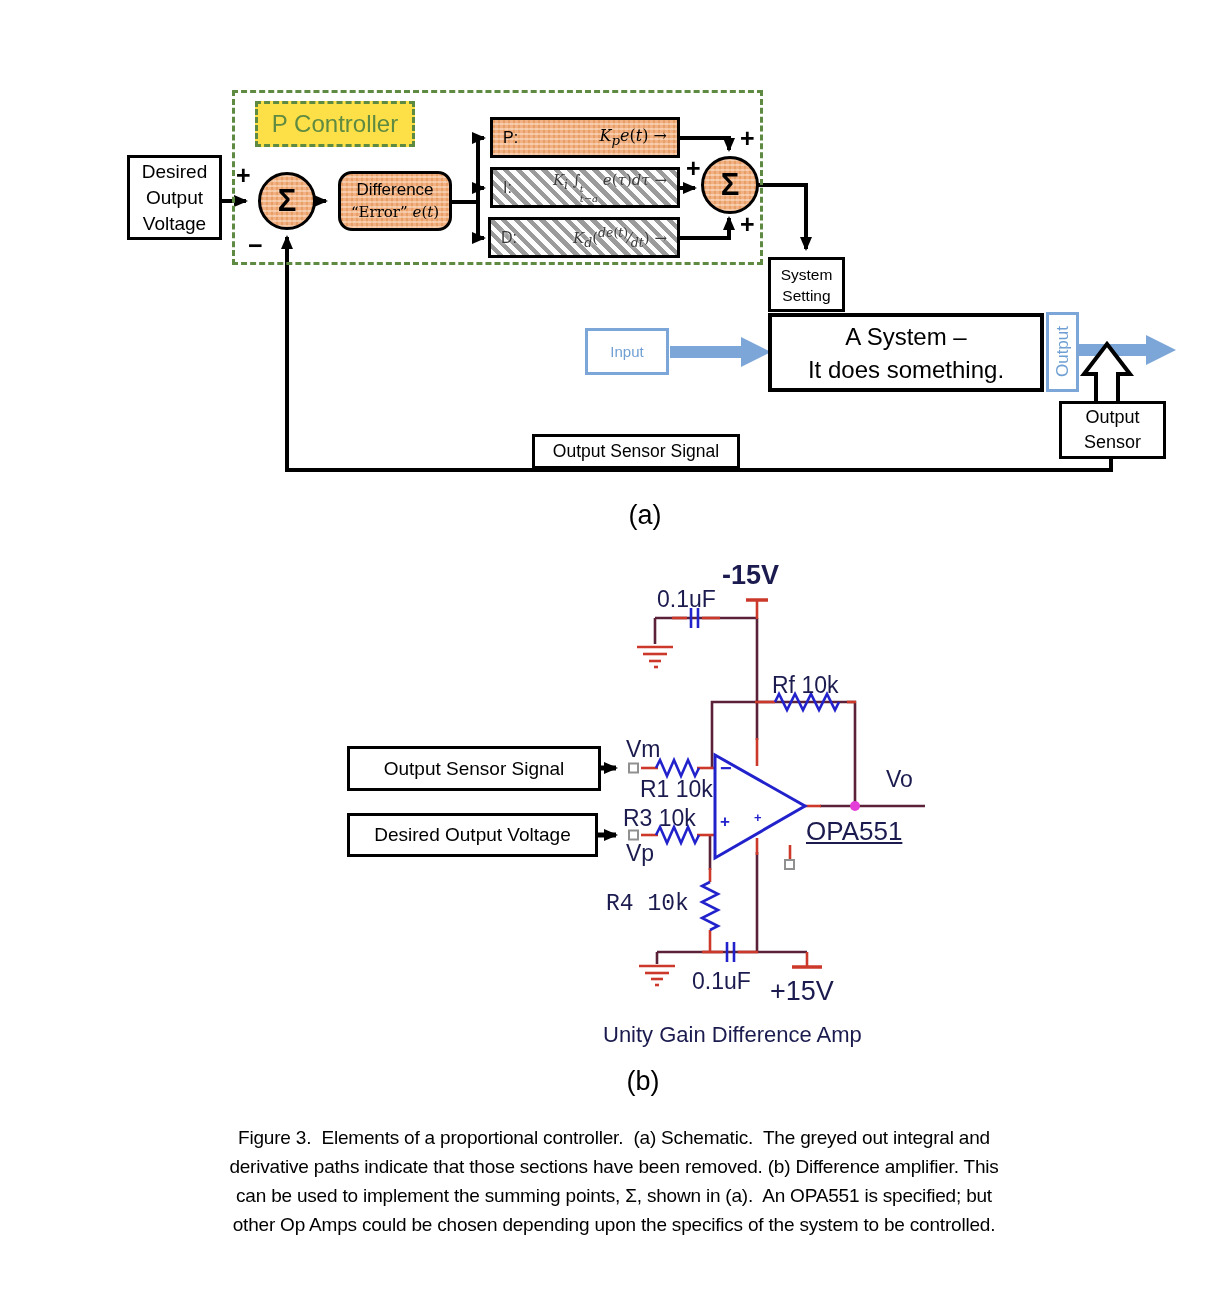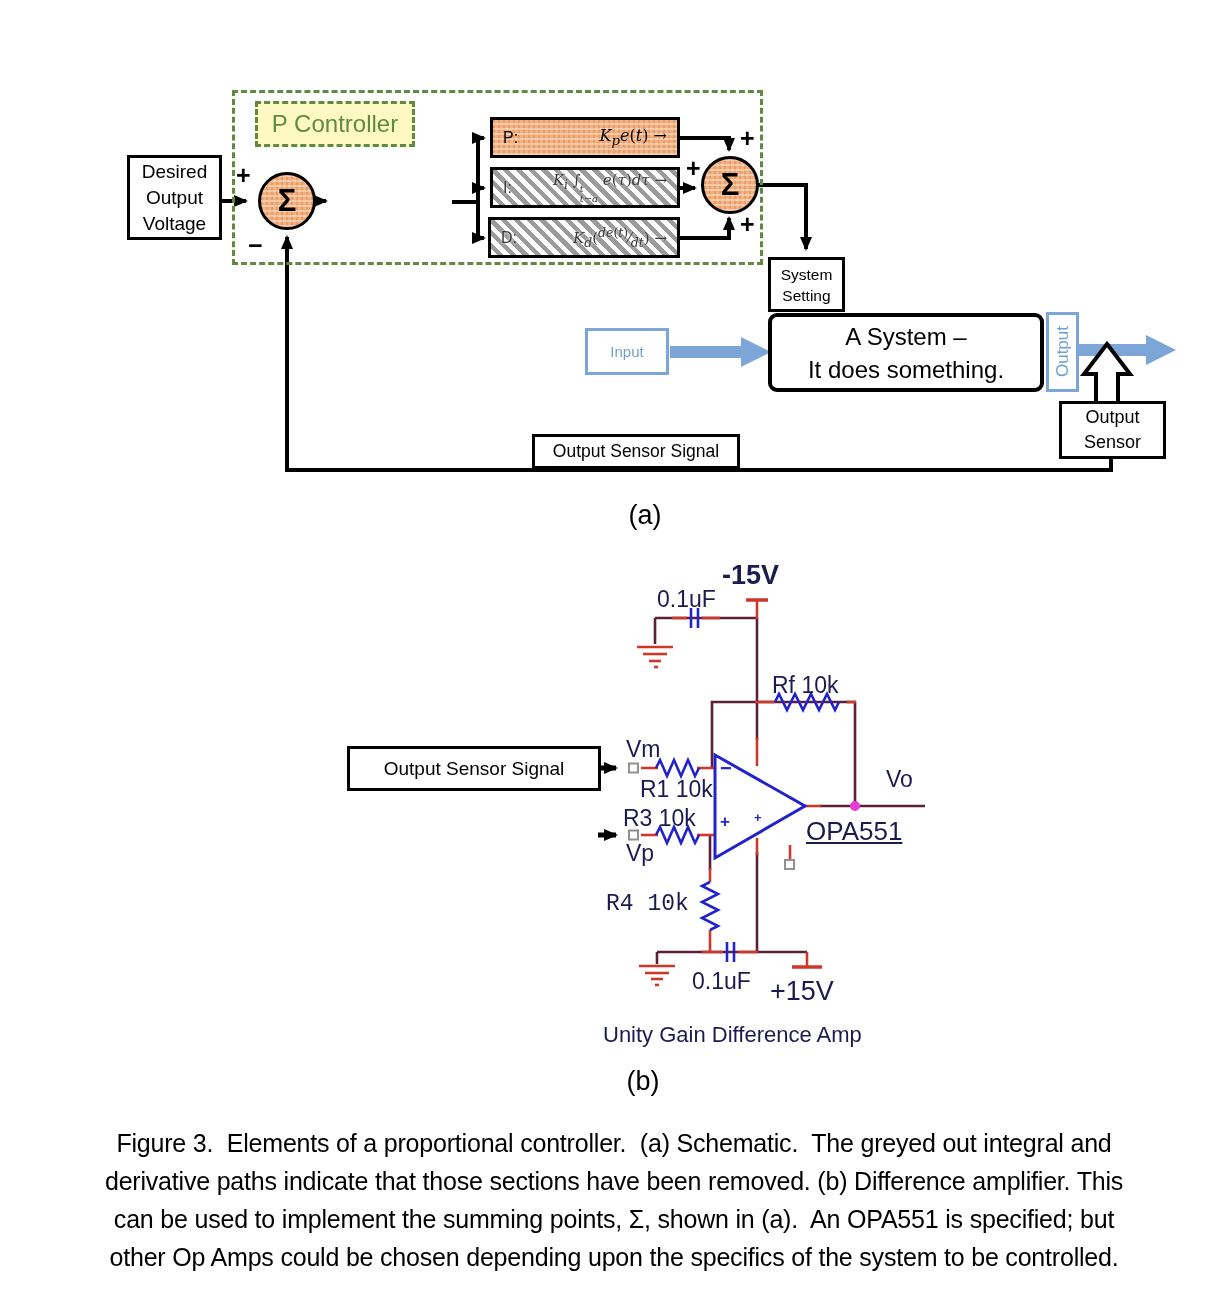--- a/index.html
+++ b/index.html
@@ -20,21 +20,21 @@
   .pidrow{flex-direction:row;justify-content:space-between;padding:0 10px;}
   .formula{font-family:"DejaVu Serif",serif;font-size:16px;white-space:nowrap;text-align:right;}
   .formula i{font-family:"DejaVu Serif",serif;}
   .ilim{display:inline-flex;flex-direction:column;align-items:flex-start;font-size:10px;line-height:1;
         vertical-align:-7px;margin-left:-1px;}
   .ilim sup,.ilim sub{font-size:10px;line-height:1;}
   .bluebox{border-color:#7da6d8;color:#6f9fd3;}
   .navy{color:#1b1b4f;position:absolute;z-index:2;white-space:nowrap;font-size:23px;}
   .ampsign{position:absolute;z-index:3;color:#2222cc;font-weight:bold;line-height:1;}
   .capt{position:absolute;z-index:2;left:40px;top:1124px;width:1148px;text-align:center;
-        font-size:25px;line-height:1.52;letter-spacing:-0.2px;}
+        font-size:19px;line-height:1.52;letter-spacing:-0.2px;}
   .partlabel{position:absolute;z-index:2;font-size:27px;text-align:center;width:70px;}
 </style>
 </head>
 <body>
 
 <div id="stage">
 
   <svg id="wires" width="1228" height="1296">
     <defs>
       <marker id="ah" markerUnits="userSpaceOnUse" markerWidth="18" markerHeight="16" refX="12" refY="6" orient="auto">
@@ -120,36 +120,40 @@
       <rect x="629" y="830.5" width="9" height="9"></rect>
       <rect x="785" y="860" width="9" height="9"></rect>
     </g>
     <circle cx="855" cy="806" r="5" fill="#e33fd8"></circle>
 
     <line x1="601" y1="768" x2="616" y2="768" stroke="#000" stroke-width="5" marker-end="url(#ah)"></line>
     <line x1="598" y1="835" x2="616" y2="835" stroke="#000" stroke-width="5" marker-end="url(#ah)"></line>
   </svg>
 
   <div class="dashedbox" style="left:232px;top:90px;width:531px;height:175px;"></div>
-  <div class="dashedbox" style="left:255px;top:101px;width:160px;height:46px;background:#fef9c3;display:flex;align-items:center;justify-content:center;">
+  <div class="dashedbox" style="left:255px;top:101px;width:160px;height:46px;background:#fde047;display:flex;align-items:center;justify-content:center;">
     <span style="color:#5f8a42;font-size:24px;">P Controller</span>
   </div>
 
   <div class="box" style="left:127px;top:155px;width:95px;height:85px;font-size:19px;line-height:26px;">
     <div>Desired</div>
     <div>Output</div>
     <div>Voltage</div>
   </div>
 
   <div class="sum orange" style="left:258px;top:172px;">
     <span>Σ</span>
   </div>
   <div class="sign" style="left:236px;top:163px;">+</div>
   <div class="sign" style="left:248px;top:233px;">−</div>
 
+  <div class="box orange" style="left:338px;top:171px;width:114px;height:60px;border-width:3px;border-radius:14px;font-size:17px;line-height:22px;">
+    <div>Difference</div>
+    <div class="formula" style="font-size:15px;">“Error” <i>e</i>(<i>t</i>)</div>
+  </div>
 
   <div class="box orange pidrow" style="left:490px;top:117px;width:190px;height:41px;border-width:3px;">
     <span style="font-size:16px;">P:</span>
     <span class="formula"><i>K<sub>p</sub></i><i>e</i>(<i>t</i>) →</span>
   </div>
   <div class="box hatch pidrow" style="left:490px;top:167px;width:190px;height:41px;border-width:3px;color:#3a3a3a;text-shadow:0 0 3px #fff;">
     <span style="font-size:16px;">I:</span>
     <span class="formula" style="font-size:15px;"><i>K<sub>i</sub></i> ∫<span class="ilim">
           <sup><i>t</i></sup>
           <sub><i>t−a</i></sub>
@@ -165,21 +169,21 @@
   </div>
   <div class="sign" style="left:740px;top:126px;">+</div>
   <div class="sign" style="left:686px;top:156px;">+</div>
   <div class="sign" style="left:740px;top:212px;">+</div>
 
   <div class="box" style="left:768px;top:257px;width:77px;height:55px;border-width:3px;font-size:15.5px;line-height:21px;">
     <div>System</div>
     <div>Setting</div>
   </div>
 
-  <div class="box" style="left:768px;top:313px;width:276px;height:79px;border-width:4px;font-size:24px;line-height:33px;border-radius:9px;">
+  <div class="box" style="left:768px;top:313px;width:276px;height:79px;border-width:4px;font-size:24px;line-height:33px;">
     <div>A System –</div>
     <div>It does something.</div>
   </div>
 
   <div class="box bluebox" style="left:1046px;top:312px;width:33px;height:80px;border-width:3px;">
     <span style="writing-mode:vertical-rl;transform:rotate(180deg);font-size:17px;">Output</span>
   </div>
 
   <div class="box bluebox" style="left:585px;top:328px;width:84px;height:47px;border-width:3px;font-size:15px;">
     <span>Input</span>
@@ -195,20 +199,23 @@
   </div>
 
   <div class="partlabel" style="left:610px;top:500px;">(a)</div>
 
   <div class="navy" style="left:722px;top:560px;font-size:27px;font-weight:bold;">-15V</div>
   <div class="navy" style="left:657px;top:586px;">0.1uF</div>
   <div class="navy" style="left:772px;top:672px;">Rf 10k</div>
 
   <div class="box" style="left:347px;top:746px;width:254px;height:45px;font-size:19px;">
     <span>Output Sensor Signal</span>
+  </div>
+  <div class="box" style="left:347px;top:813px;width:251px;height:44px;font-size:19px;">
+    <span>Desired Output Voltage</span>
   </div>
 
   <div class="navy" style="left:626px;top:736px;">Vm</div>
   <div class="navy" style="left:623px;top:776px;margin-left:17px;">R1 10k</div>
   <div class="navy" style="left:623px;top:805px;">R3 10k</div>
   <div class="navy" style="left:626px;top:840px;">Vp</div>
   <div class="navy" style="left:606px;top:891px;font-family:Liberation Mono, monospace;">R4 10k</div>
   <div class="navy" style="left:886px;top:766px;">Vo</div>
   <div class="navy" style="left:806px;top:816px;font-size:26px;text-decoration:underline;">OPA551</div>
 

